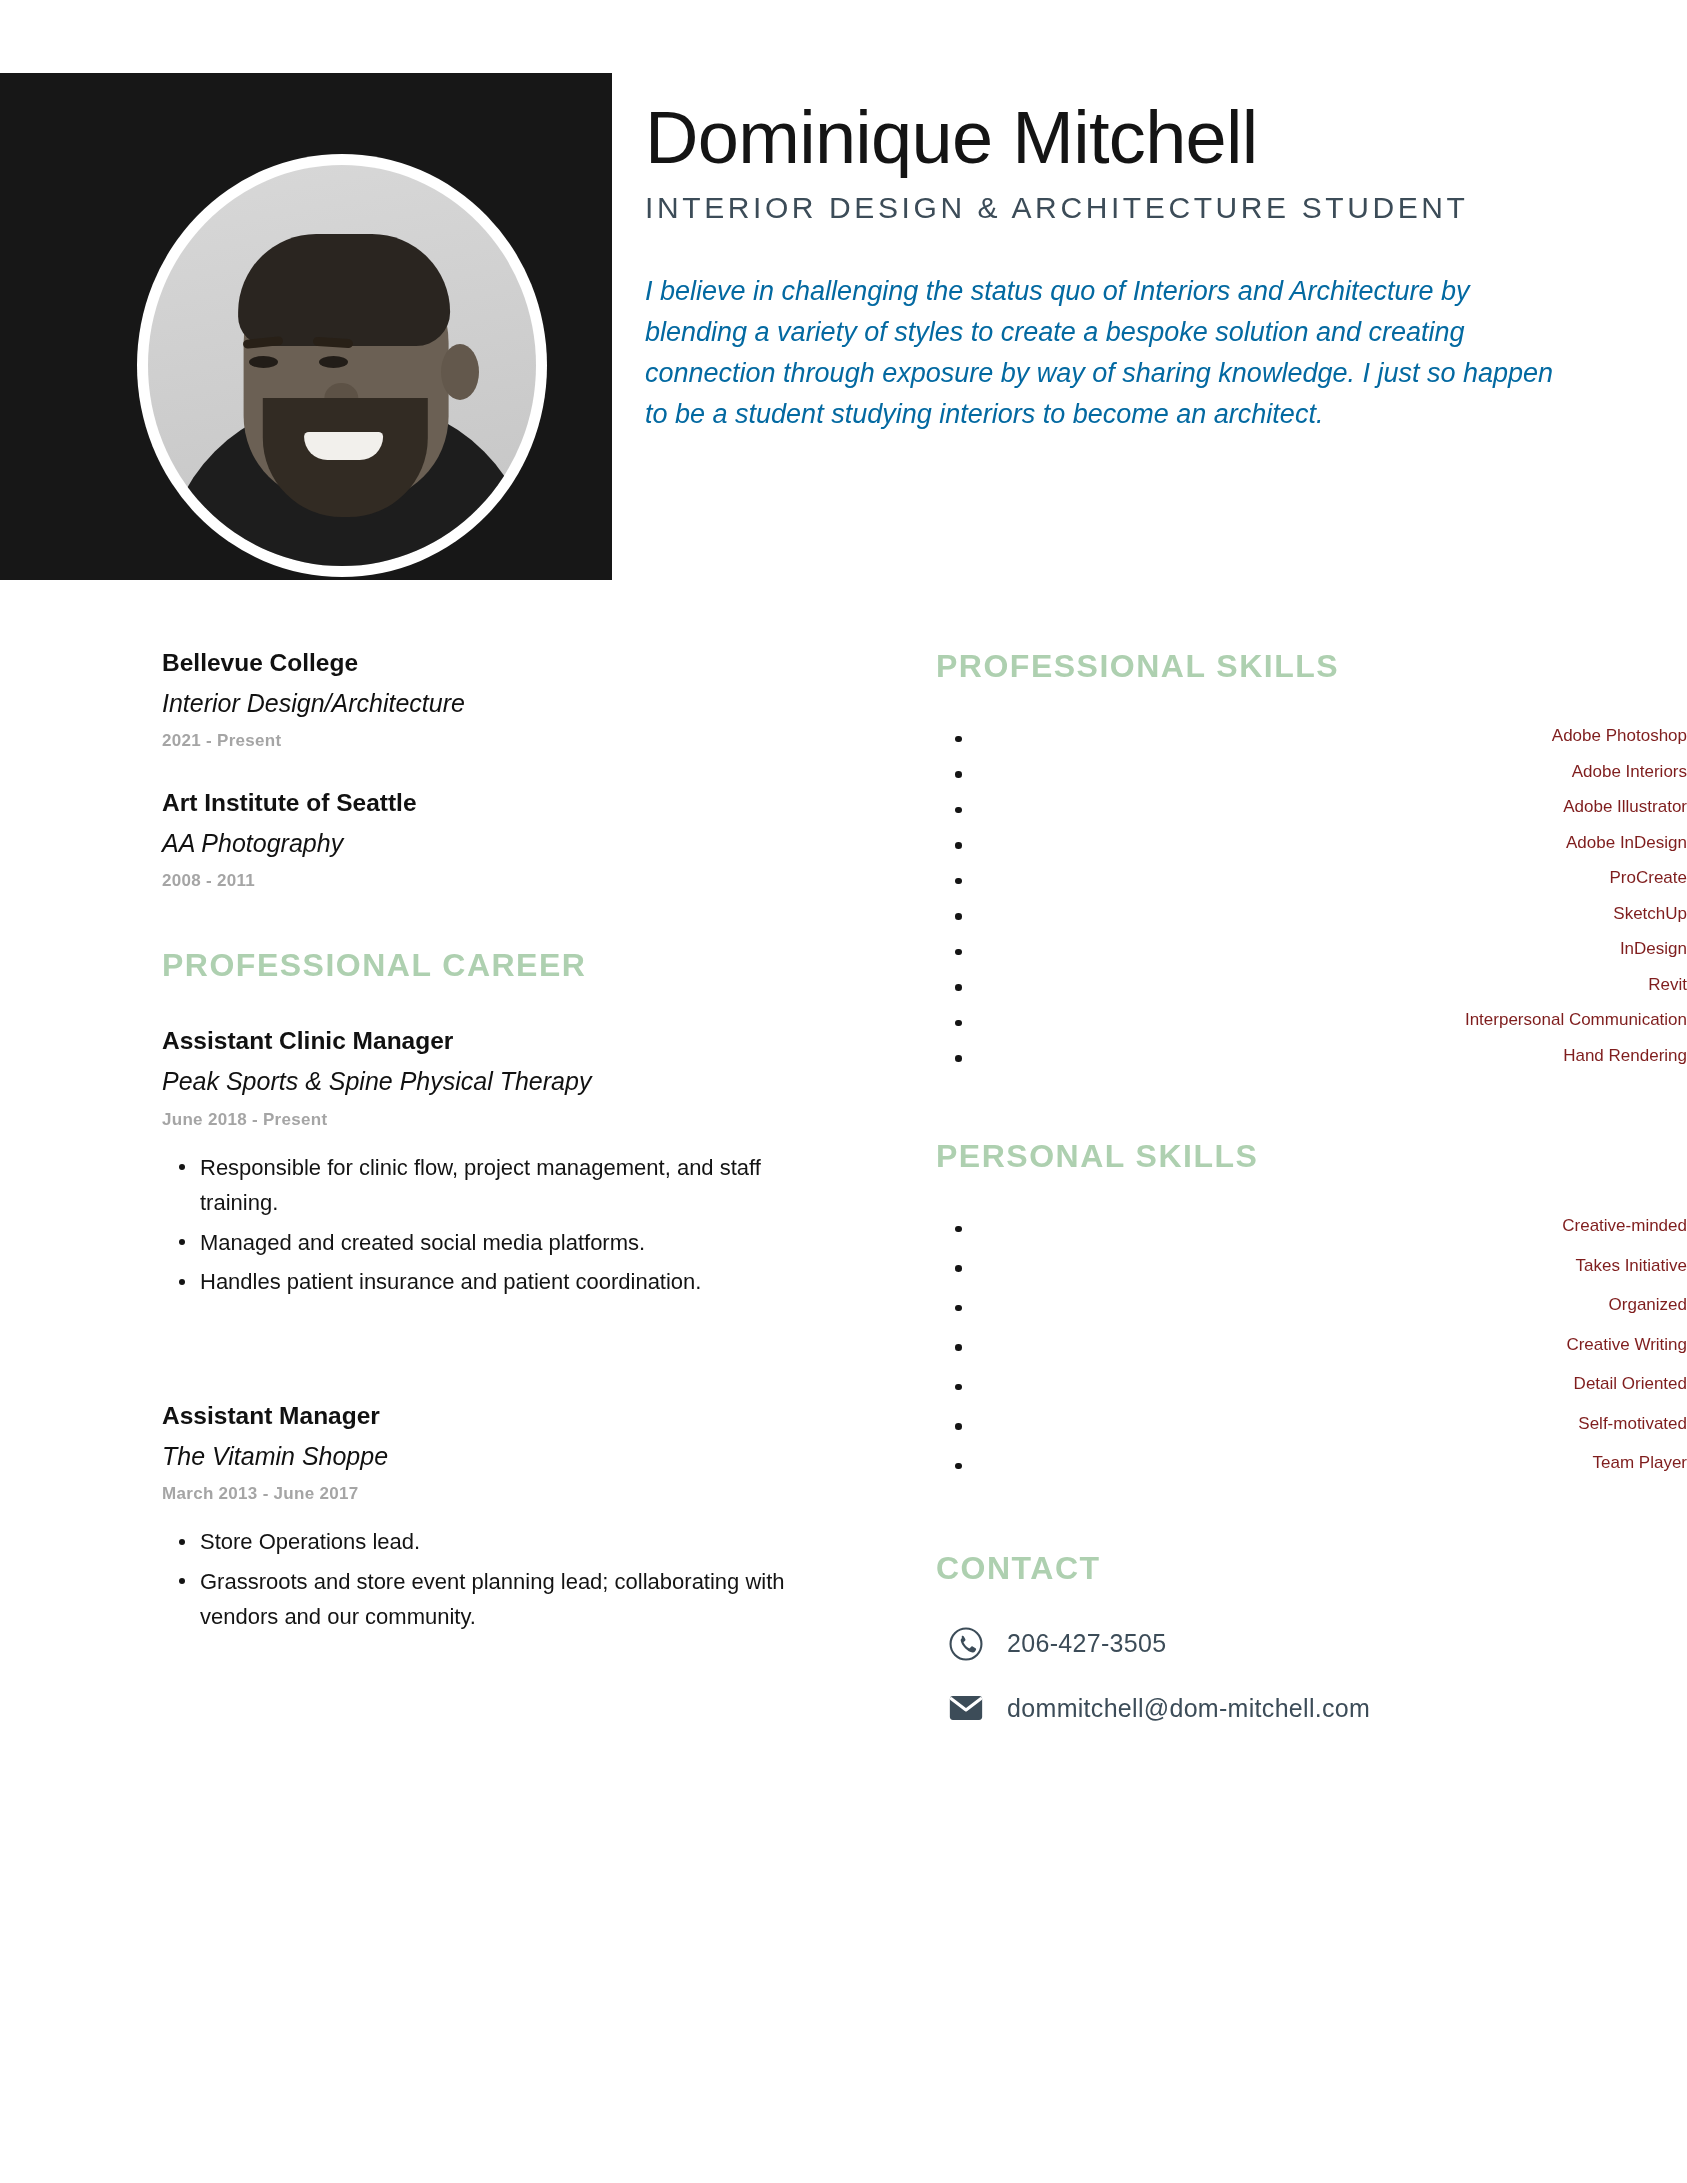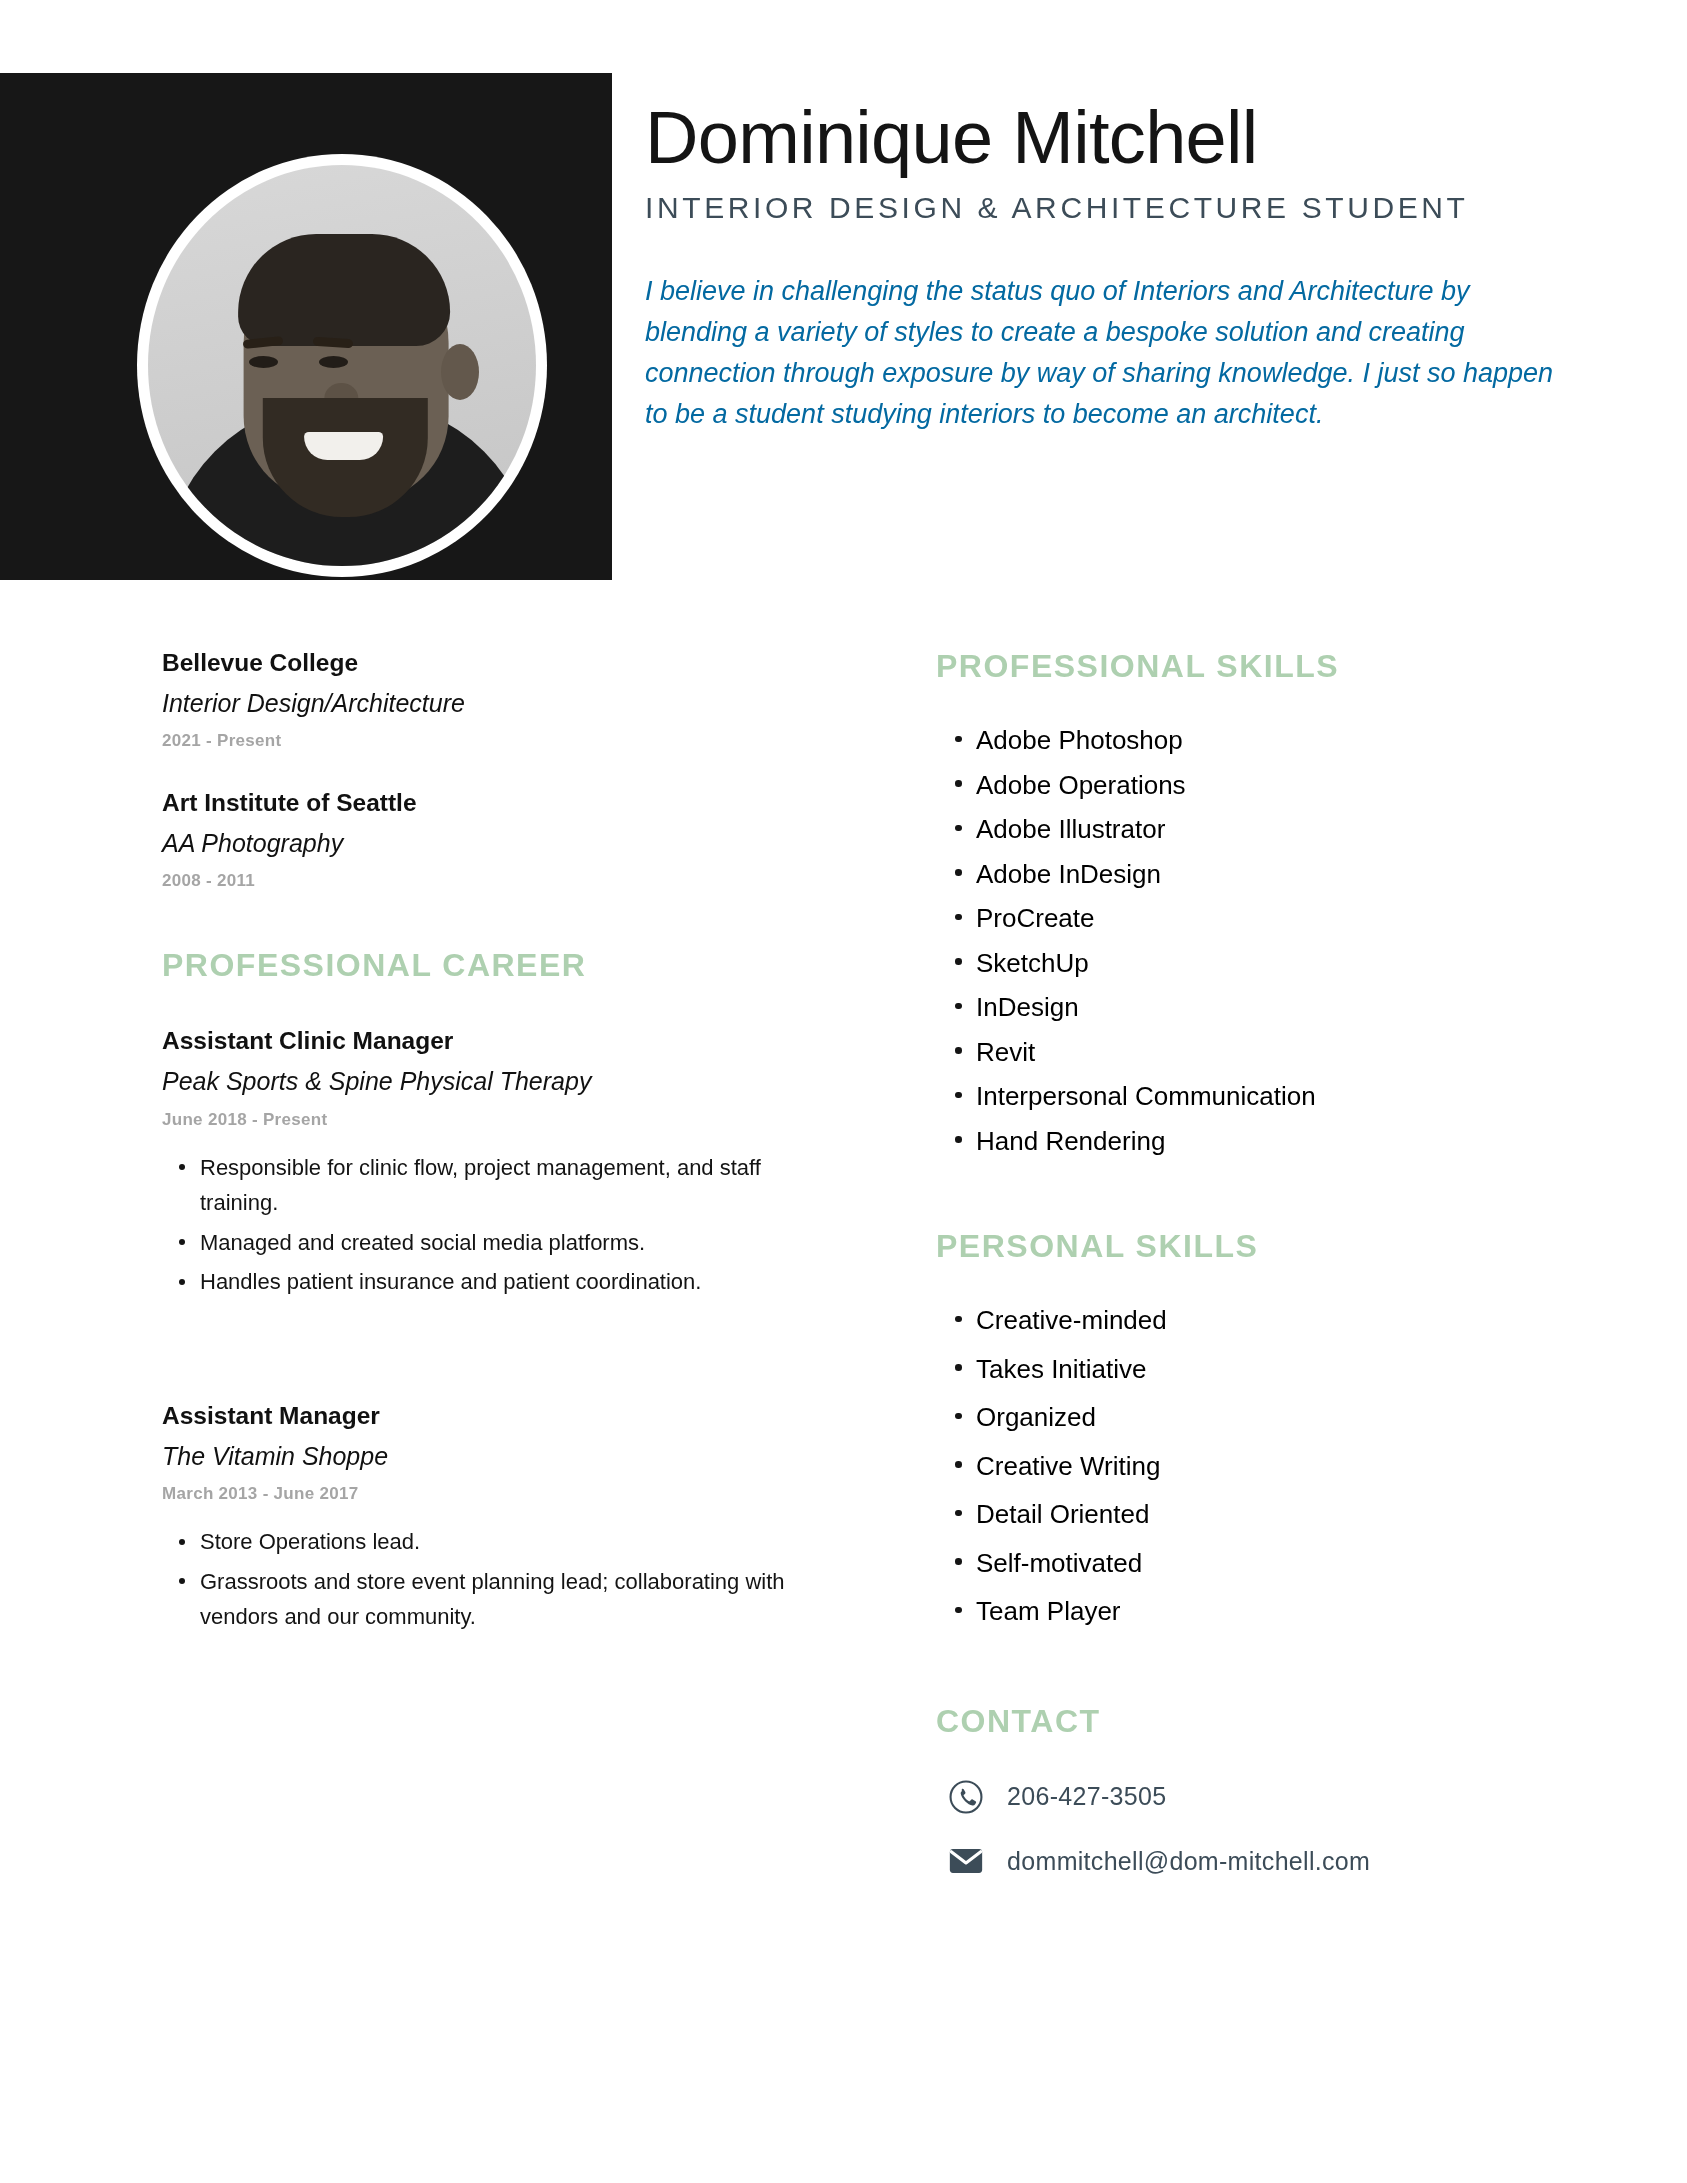--- a/index.html
+++ b/index.html
@@ -256,24 +256,25 @@
     background: #141414;
   }
 
   ul.skill-list {
     list-style: none;
     margin: 0;
     padding: 0 0 0 40px;
   }
   ul.skill-list li {
     position: relative;
-    font-size: 26px;
+    font-size: 17px;
     line-height: 1.0;
-    color: #000000;
+    color: #7f1d1d;
     padding: 0 0 18.5px 0;
+    text-align: right;
   }
   ul.skill-list li::before {
     content: "";
     position: absolute;
     left: -21px;
     top: 8.6px;
     width: 6.6px;
     height: 6.6px;
     border-radius: 50%;
     background: #141414;
@@ -378,21 +379,21 @@
       </ul>
     </div>
   </div>
 
   <div class="col-right">
 
     <h2 class="section-heading">PROFESSIONAL SKILLS</h2>
 
     <ul class="skill-list">
       <li>Adobe Photoshop</li>
-      <li>Adobe Operations</li>
+      <li>Adobe Interiors</li>
       <li>Adobe Illustrator</li>
       <li>Adobe InDesign</li>
       <li>ProCreate</li>
       <li>SketchUp</li>
       <li>InDesign</li>
       <li>Revit</li>
       <li>Interpersonal Communication</li>
       <li>Hand Rendering</li>
     </ul>
 

